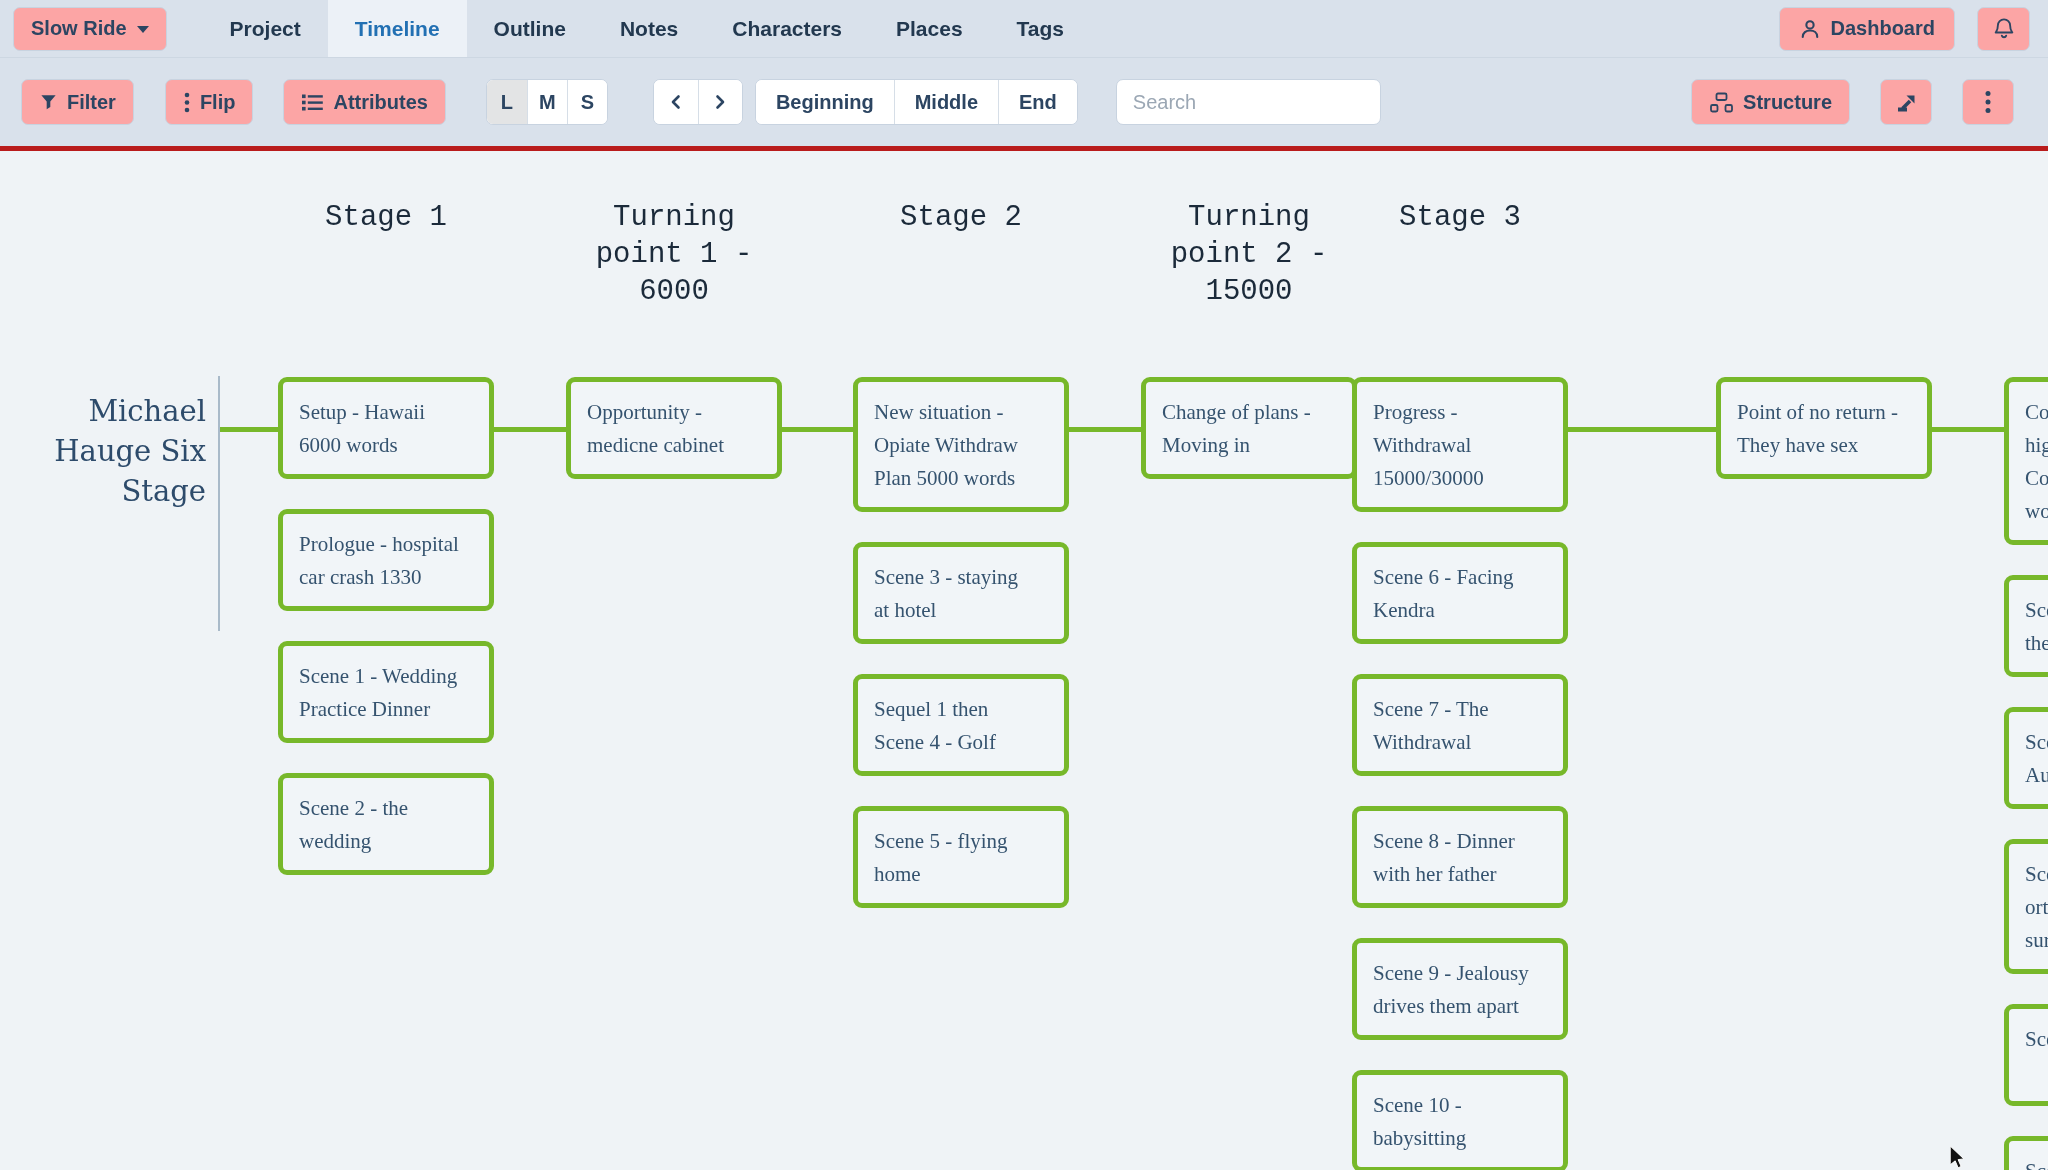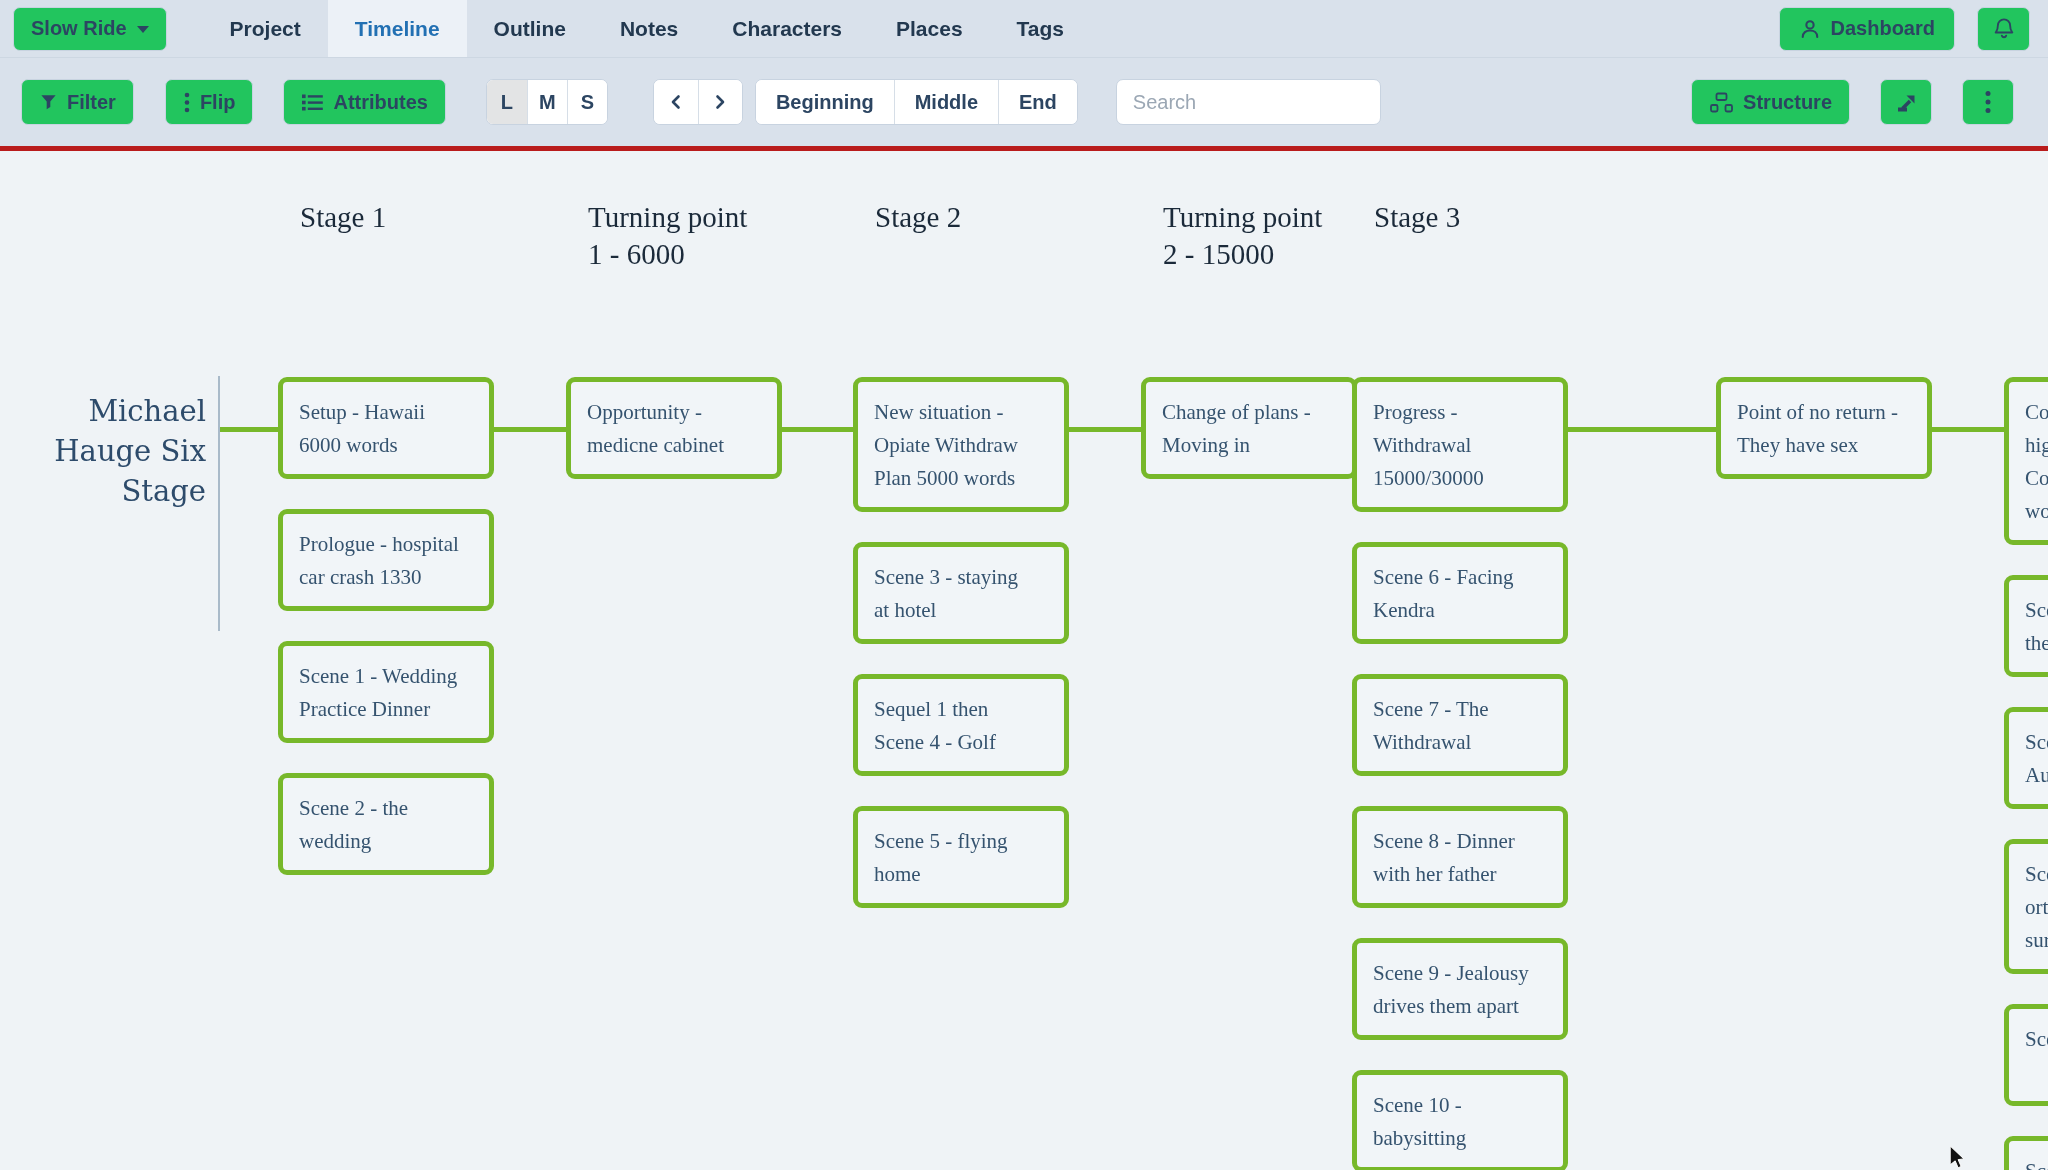--- a/index.html
+++ b/index.html
@@ -8,21 +8,21 @@
     background:#eff3f6;
     font-family:"Liberation Sans", sans-serif;
     position:relative;
   }
   
   .topbar {
     height:57px; background:#d9e1eb; display:flex; align-items:center;
     border-bottom:1px solid #cdd7e2;
   }
   .btn {
-    background:#22c55e; border:1px solid #c8d3e0; border-radius:7px;
+    background:#fca5a5; border:1px solid #c8d3e0; border-radius:7px;
     display:inline-flex; align-items:center; gap:10px;
     font-size:20px; font-weight:600; color:#2c4562; box-sizing:border-box;
     cursor:default;
   }
   .project-btn { height:44px; margin-left:13px; padding:0 17px; }
   .caret-down {
     width:0; height:0; border-left:6px solid transparent; border-right:6px solid transparent;
     border-top:7px solid #2c4562; margin-top:2px;
   }
   .tabs { display:flex; height:100%; margin-left:36px; }
@@ -69,22 +69,22 @@
     position:absolute; left:219px; top:276px; width:1829px; height:5px;
     background:#77b82a; z-index:0;
   }
   .vline { position:absolute; left:218px; top:225px; width:2px; height:255px; background:#a9bac9; }
   .row-label {
     position:absolute; left:30px; top:240px; width:176px; text-align:right;
     font-family:"DejaVu Serif", serif; font-size:29px; line-height:40px; color:#2d4b6b;
   }
   .col { position:absolute; top:48px; width:216px; }
   .col-header {
-    width:172px; margin:0 auto; 
-    font-family:Liberation Serif, serif; font-size:29px; line-height:37px; color:#1b2a3a;
+    width:172px; margin:0 auto; text-align:center;
+    font-family:Liberation Mono, monospace; font-size:29px; line-height:37px; color:#1b2a3a;
   }
   .cards {
     position:absolute; top:178px; left:0; width:216px;
     display:flex; flex-direction:column; gap:30px;
   }
   .card {
     box-sizing:border-box; width:216px;
     border:5px solid #77b82a; border-radius:9px; background:#f1f5f8;
     padding:14px 6px 12px 16px;
     font-family:"Liberation Serif", serif; font-size:21px; line-height:33px; color:#35536f;

